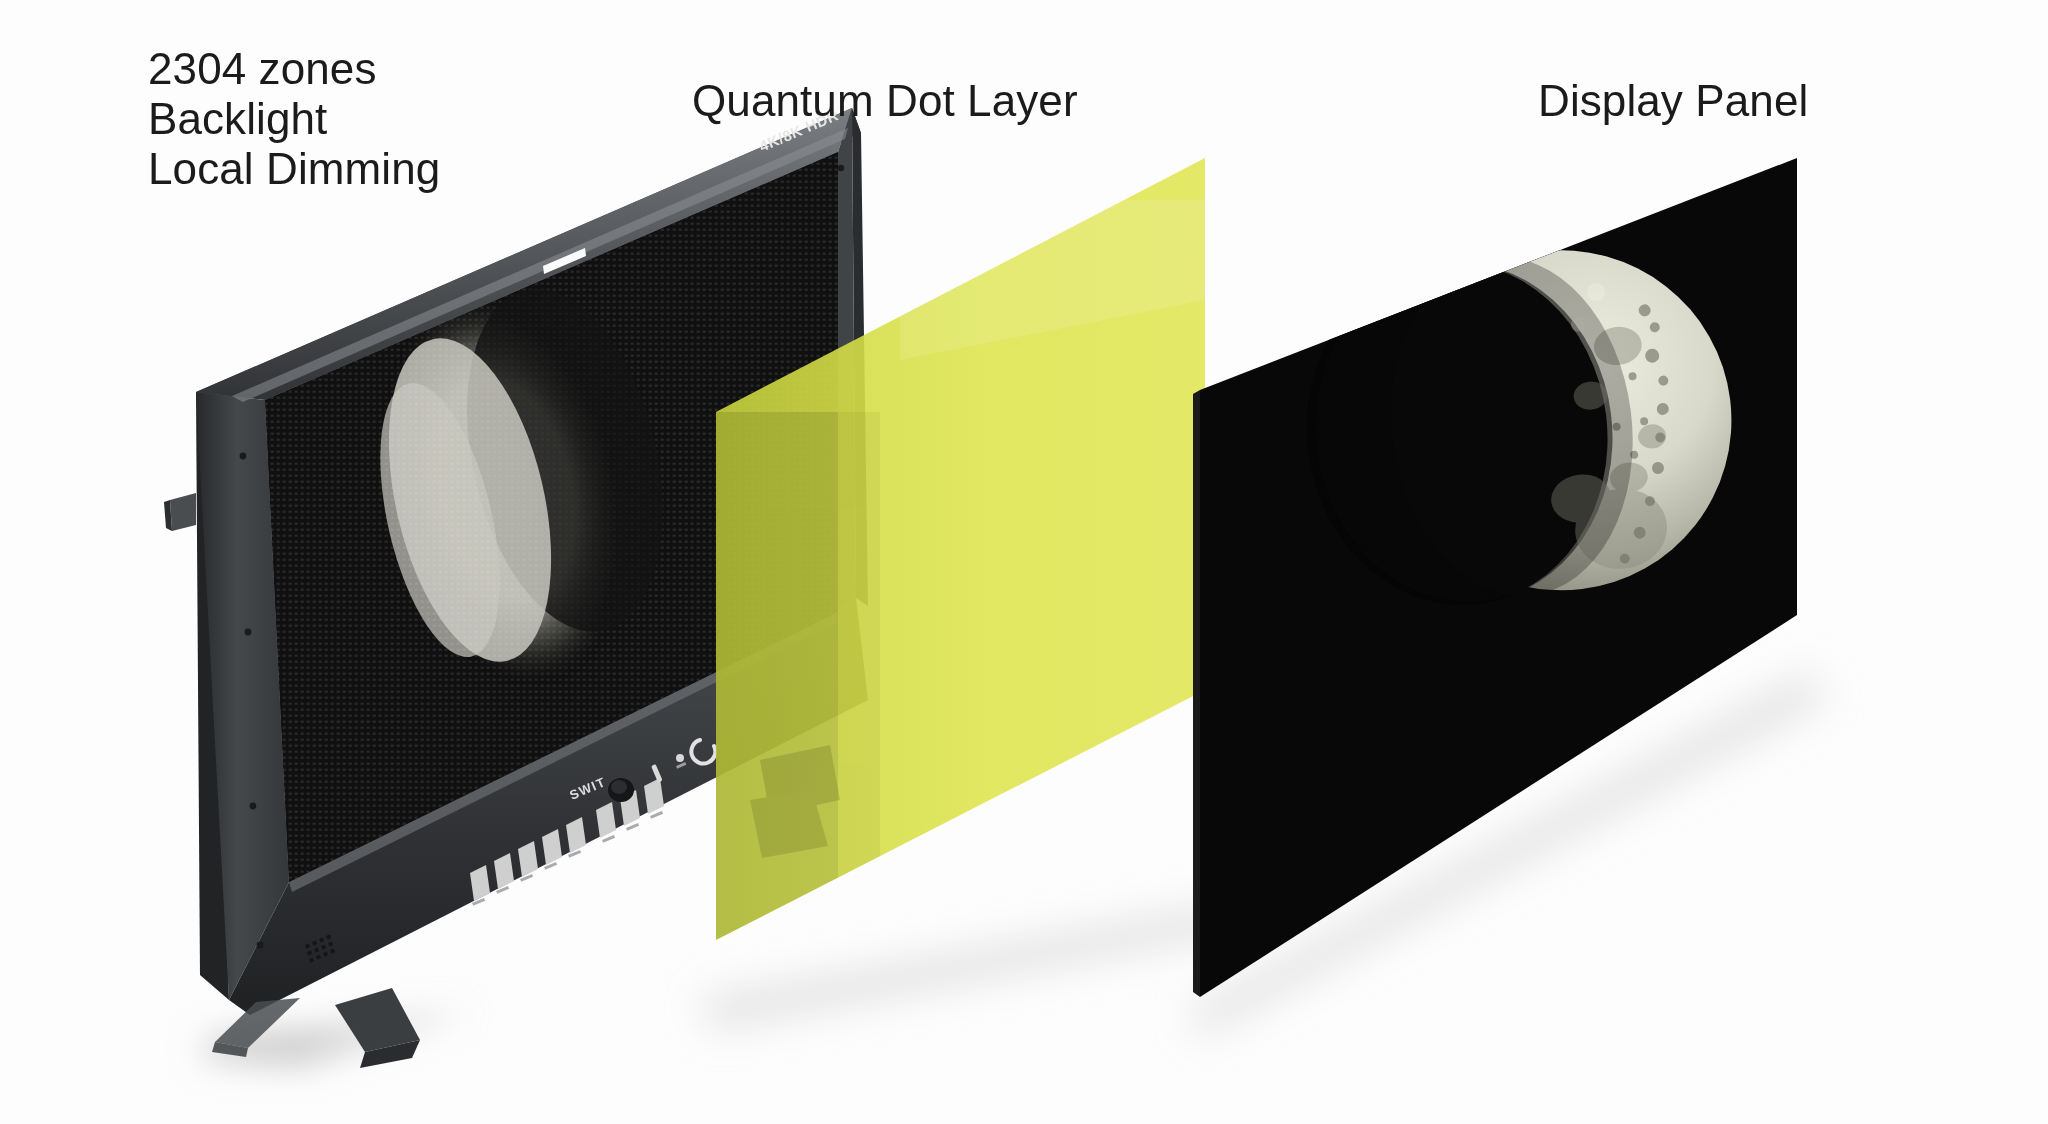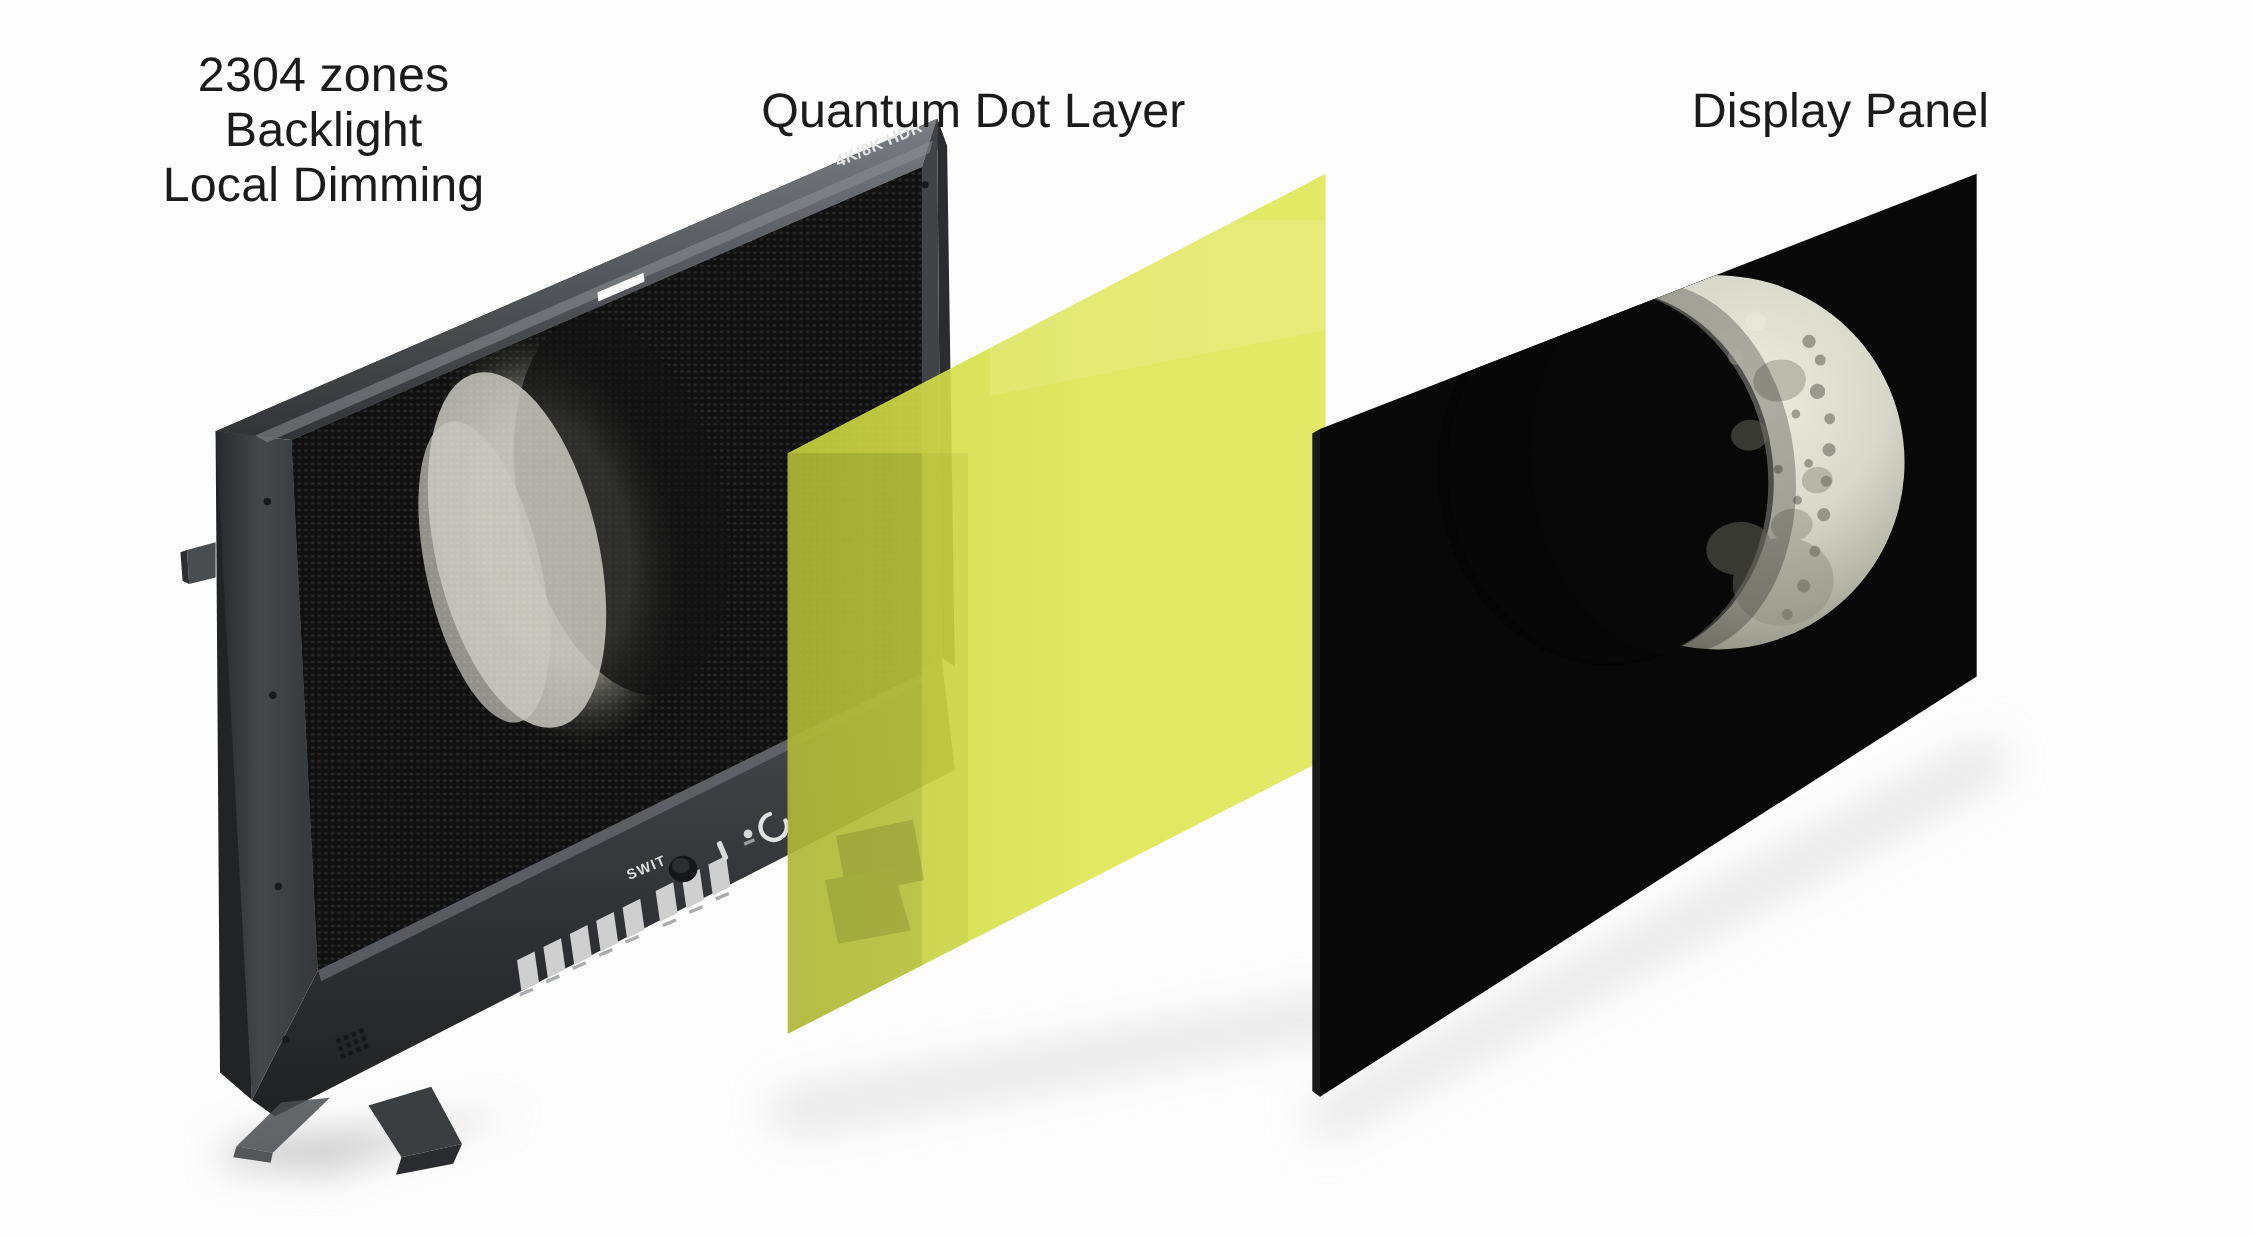--- a/index.html
+++ b/index.html
@@ -3,21 +3,21 @@
 <meta charset="utf-8">
 <title>Display Layer Diagram</title>
 <style>
   html,body{margin:0;padding:0;background:#ffffff;}
   body{width:2048px;height:1124px;overflow:hidden;
        font-family:"Liberation Sans","DejaVu Sans",sans-serif;}
   #stage{position:relative;width:2048px;height:1124px;background:#fdfdfd;}
 
   
   .label{position:absolute;color:#1b1b1b;font-weight:400;letter-spacing:.1px;}
-  #lbl-backlight{left:148px;top:44px;font-size:44px;line-height:1.14;text-align:center;}
+  #lbl-backlight{left:148px;top:44px;font-size:44px;line-height:1.14;}
   #lbl-qd{left:692px;top:76px;font-size:44px;white-space:nowrap;}
   #lbl-panel{left:1538px;top:76px;font-size:44px;white-space:nowrap;}
 
   
   .svgwrap{position:absolute;left:0;top:0;width:2048px;height:1124px;}
   .svgwrap svg{display:block;}
 </style>
 </head>
 <body>
 

